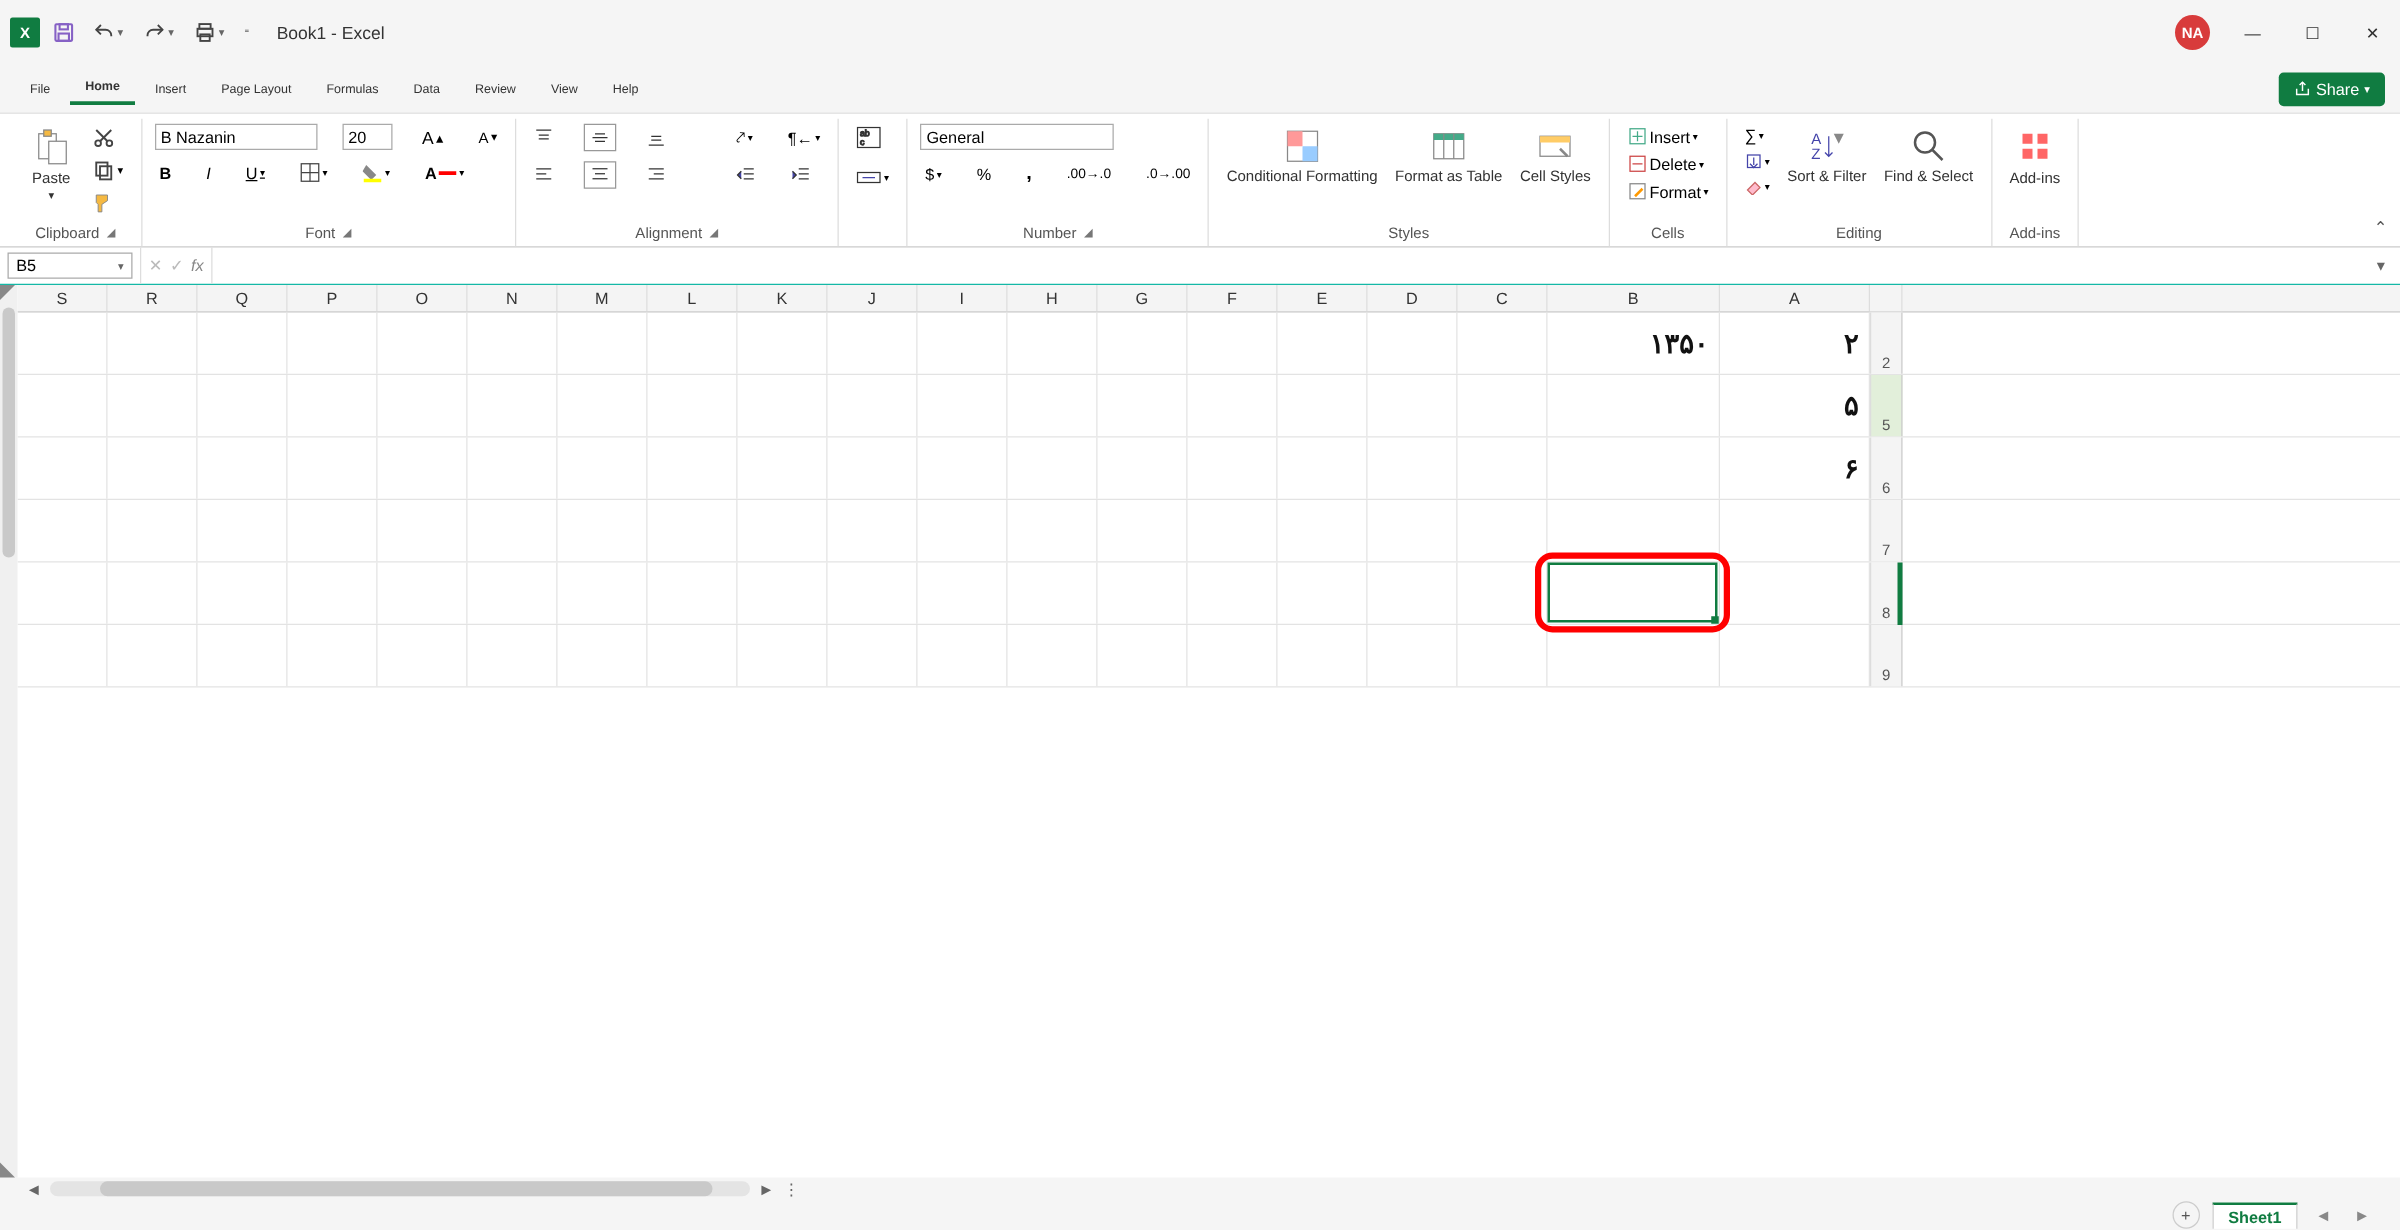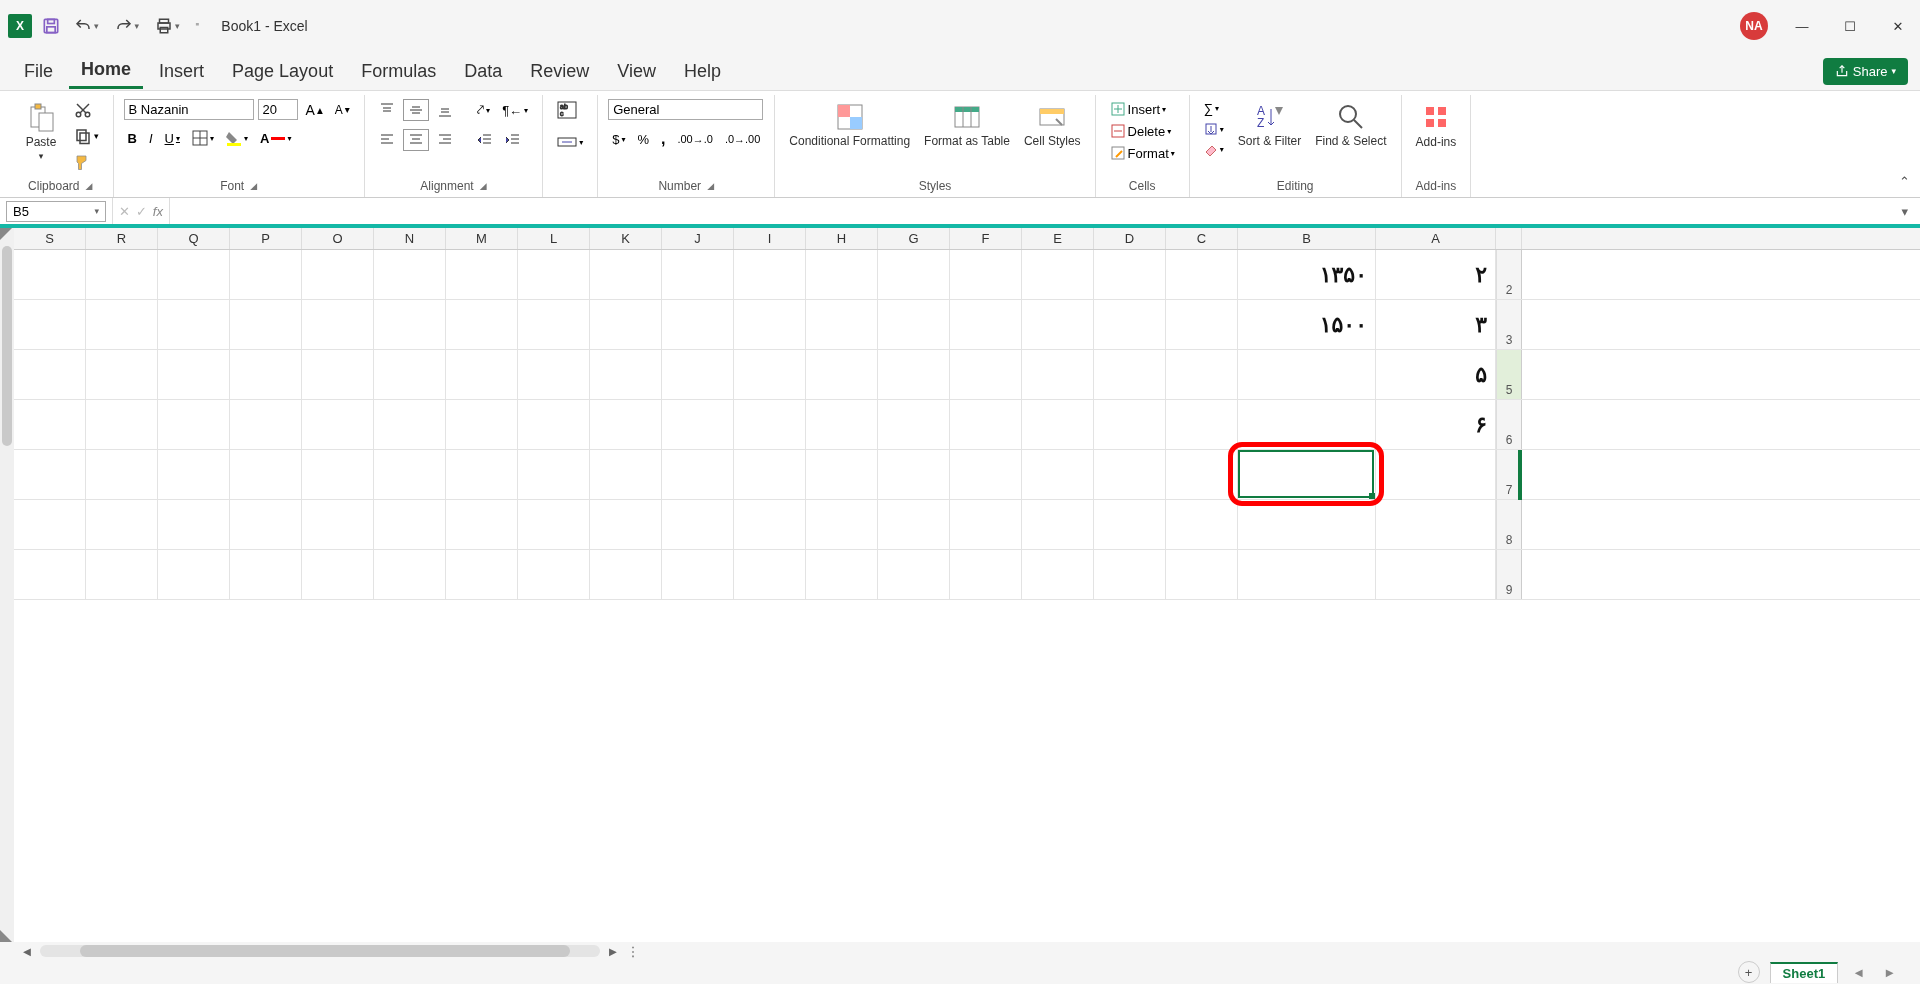--- a/index.html
+++ b/index.html
@@ -13,41 +13,41 @@
   .qat-btn { display: flex; align-items: center; gap: 2px; padding: 2px 4px; cursor: pointer; color:#444; }
   .qat-btn .chev { font-size: 9px; color:#666; }
   .title-text { margin-left: 10px; color: #333; font-size: 14px; }
   .search-box { margin: 0 auto; width: 400px; height: 30px; background: white; border: 1px solid #ccc; border-radius: 4px; display: flex; align-items: center; padding: 0 10px; color: #555; gap:8px;}
   .titlebar-right { display: flex; align-items: center; gap: 20px; margin-left: auto; }
   .user-badge { width: 28px; height: 28px; border-radius: 50%; background: #d83b3b; color: white; display: flex; align-items: center; justify-content: center; font-size: 12px; font-weight: 600; }
   .win-btn { width: 28px; height: 28px; display: flex; align-items: center; justify-content: center; color: #333; cursor: pointer; font-family: 'Segoe MDL2 Assets', sans-serif; }
 
   
   .tabs { height: 38px; display: flex; align-items: center; padding: 0 12px; gap: 4px; }
-  .tab { padding: 6px 12px; color: #333; cursor: pointer; font-size: 18px; }
+  .tab { padding: 6px 12px; color: #333; cursor: pointer; font-size: 10px; }
   .tab.active { font-weight: 600; border-bottom: 3px solid #107c41; }
   .share-btn { margin-left: auto; background: #107c41; color: white; padding: 6px 12px; border-radius: 4px; display: flex; align-items: center; gap: 4px; cursor: pointer; font-size:13px;}
 
   
   .ribbon { height: 108px; background: white; border-top: 1px solid #ddd; border-bottom: 1px solid #ccc; display: flex; padding: 4px 8px 0 8px; position:relative;}
   .ribbon-group { display: flex; flex-direction: column; justify-content: space-between; border-right: 1px solid #ddd; padding: 0 10px 2px 10px; }
   .ribbon-group:last-of-type { border-right:none;}
   .group-content { display: flex; align-items: flex-start; gap: 6px; flex: 1; padding-top:4px;}
   .group-label { text-align: center; font-size: 12px; color: #555; padding: 2px 0; display:flex; justify-content:center; align-items:center; gap:6px;}
   .group-label .dlg { font-size:9px; color:#777;}
   .big-btn { display: flex; flex-direction: column; align-items: center; gap: 2px; padding: 2px 4px; cursor: pointer; font-size:12px; color:#333; min-width:46px;}
   .big-btn svg, .big-btn .ico { width: 32px; height: 32px; }
   .small-btn { padding: 2px 4px; cursor: pointer; display: flex; align-items: center; gap: 2px; }
   .sub-col { display:flex; flex-direction:column; gap:4px; }
-  .font-row { display:flex; gap:4px; align-items:center; }
+  .font-row { display:flex; gap:20px; align-items:center; }
   select, input.combo { border:1px solid #aaa; font-size:13px; padding:2px 4px; background:white; }
   .collapse-btn { position:absolute; right:10px; bottom:8px; cursor:pointer; color:#555;}
   
   
-  .formula-bar { height: 30px; background: white; border-bottom: 4px solid #14b8a6; display:flex; align-items:center; padding:0 6px; gap:6px;}
+  .formula-bar { height: 30px; background: white; border-bottom: 1px solid #14b8a6; display:flex; align-items:center; padding:0 6px; gap:6px;}
   .namebox { width:100px; border:1px solid #aaa; padding:2px 6px; font-size:13px; display:flex; align-items:center; justify-content:space-between;}
   .fx-ctl { display:flex; gap:6px; align-items:center; color:#888; padding:0 6px; border-right:1px solid #ddd; height:100%; border-left:1px solid #ddd;}
   .fx-input { flex:1; border:none; outline:none; padding:2px 6px; font-size:13px;}
   .fx-expand { color:#666; cursor:pointer; padding:0 6px;}
 
   
   .grid-area { position:absolute; top:228px; left:0; right:0; bottom:42px; background:white; display:flex;}
   .left-scroll-strip { width:14px; background:#f0f0f0; position:relative;}
   .vtrack { position:absolute; top:18px; left:2px; width:10px; height:200px; background:#c9c9c9; border-radius:5px;}
   .corner-tri { position:absolute; top:0; left:0; width:0;height:0; border-top:12px solid #888; border-right:12px solid transparent;}
@@ -550,42 +550,20 @@
           <div class="cell"></div>
           <div class="cell"></div>
           <div class="cell"></div>
           <div class="cell"></div>
           <div class="cell"></div>
           <div class="cell"></div>
           <div class="cell"></div>
           <div class="cell"></div>
           <div class="cell"></div>
           <div class="cell"></div>
-          <div class="cell wB">۱۵۰۰</div>
-          <div class="cell wA">۳</div>
-          <div class="row-h">3</div>
-        </div>
-        <div class="row">
-          <div class="cell"></div>
-          <div class="cell"></div>
-          <div class="cell"></div>
-          <div class="cell"></div>
-          <div class="cell"></div>
-          <div class="cell"></div>
-          <div class="cell"></div>
-          <div class="cell"></div>
-          <div class="cell"></div>
-          <div class="cell"></div>
-          <div class="cell"></div>
-          <div class="cell"></div>
-          <div class="cell"></div>
-          <div class="cell"></div>
-          <div class="cell"></div>
-          <div class="cell"></div>
-          <div class="cell"></div>
           <div class="cell wB"></div>
           <div class="cell wA">۵</div>
           <div class="row-h active">5</div>
         </div>
         <div class="row">
           <div class="cell"></div>
           <div class="cell"></div>
           <div class="cell"></div>
           <div class="cell"></div>
           <div class="cell"></div>

